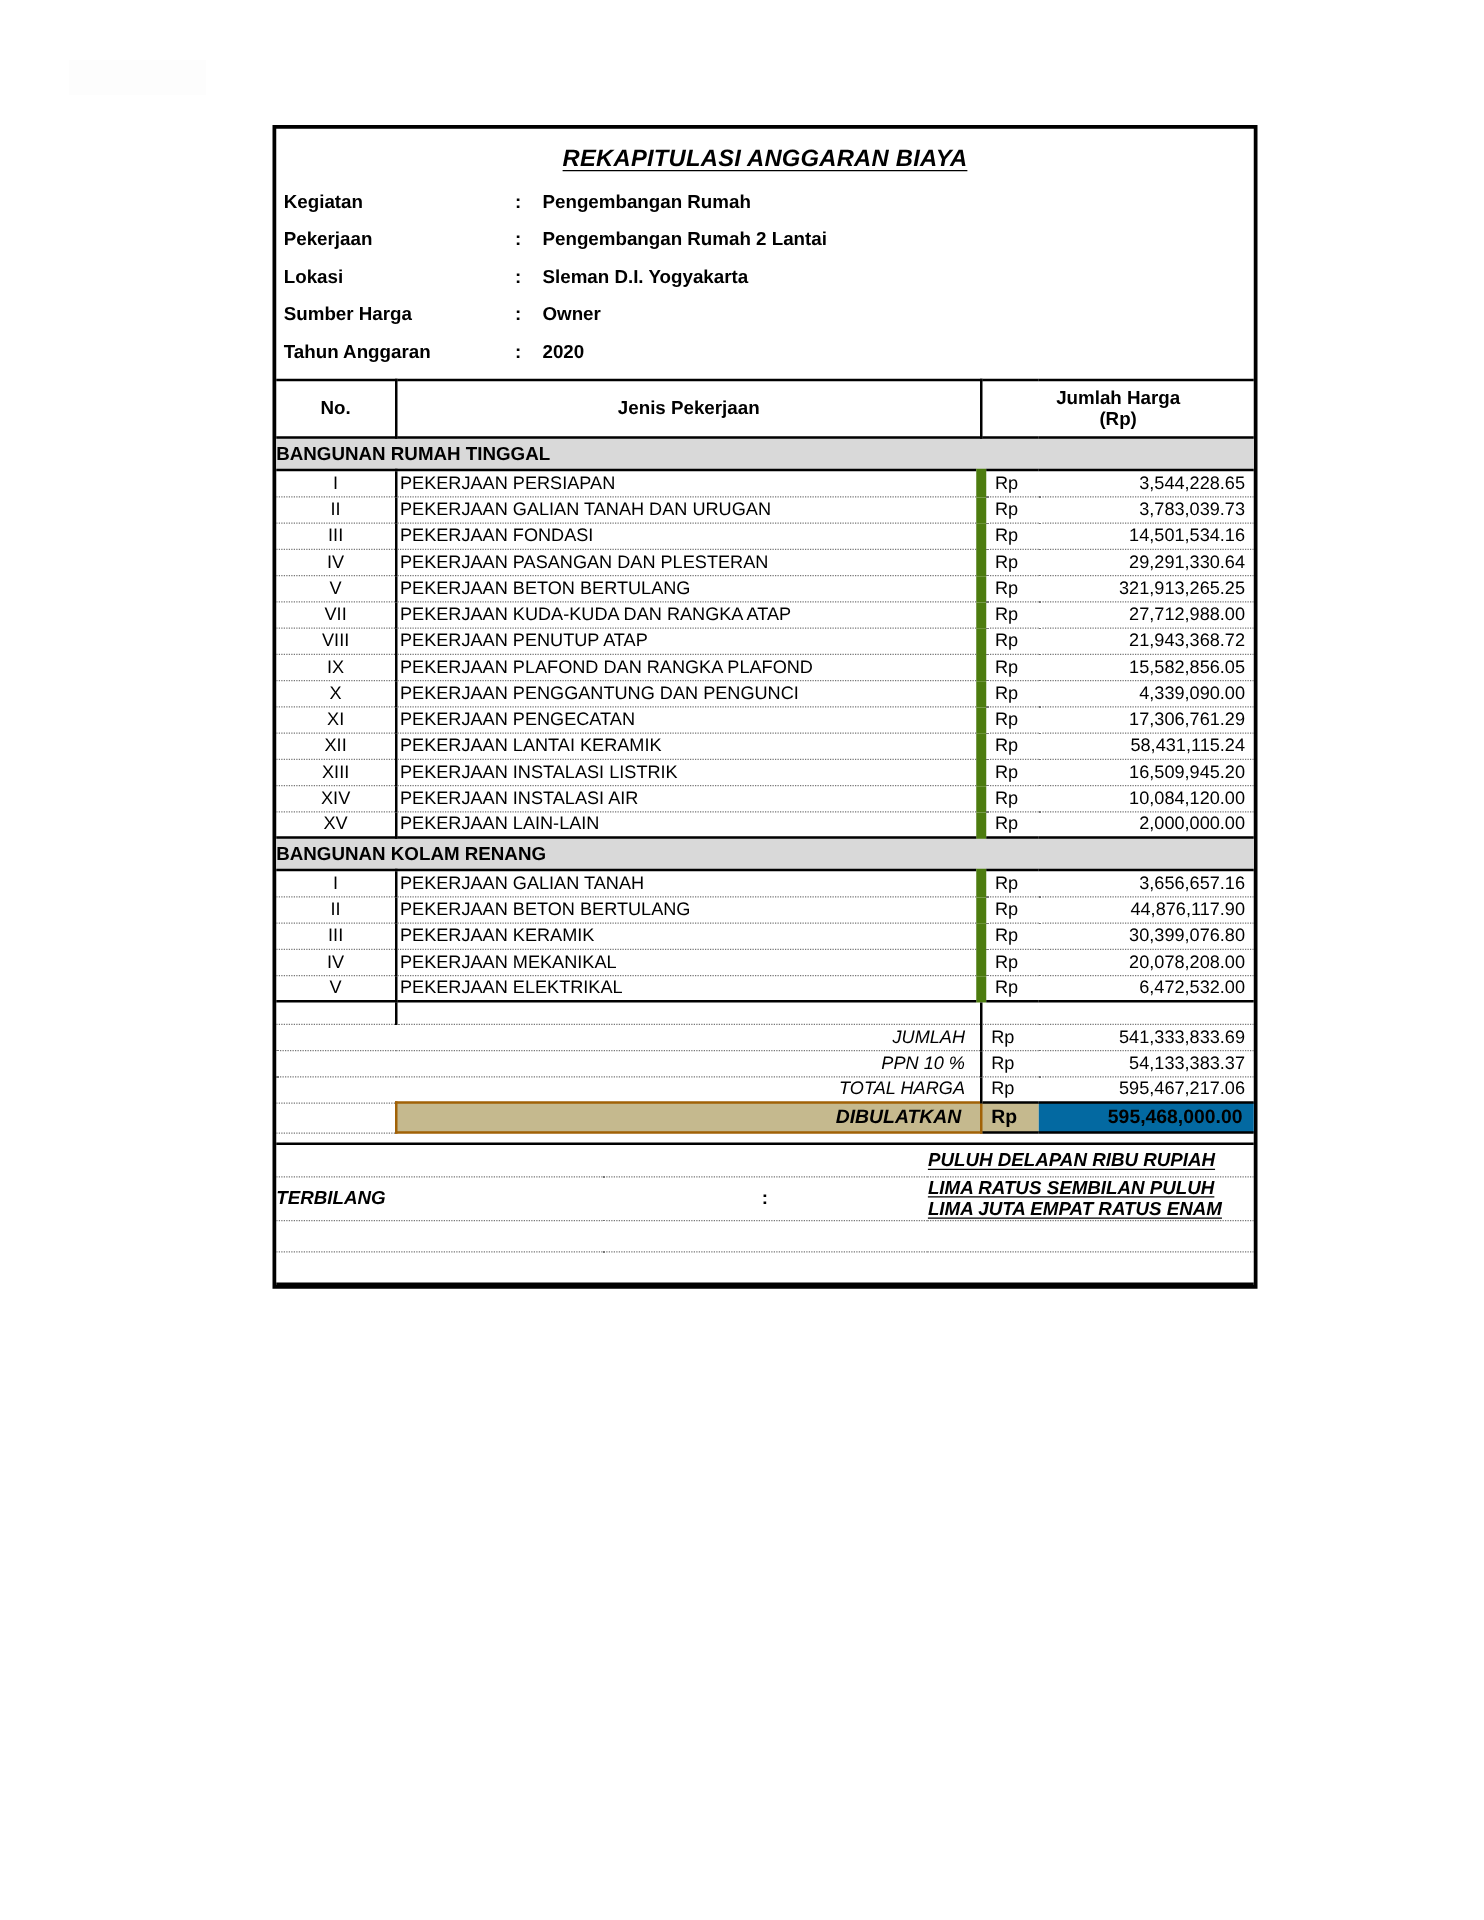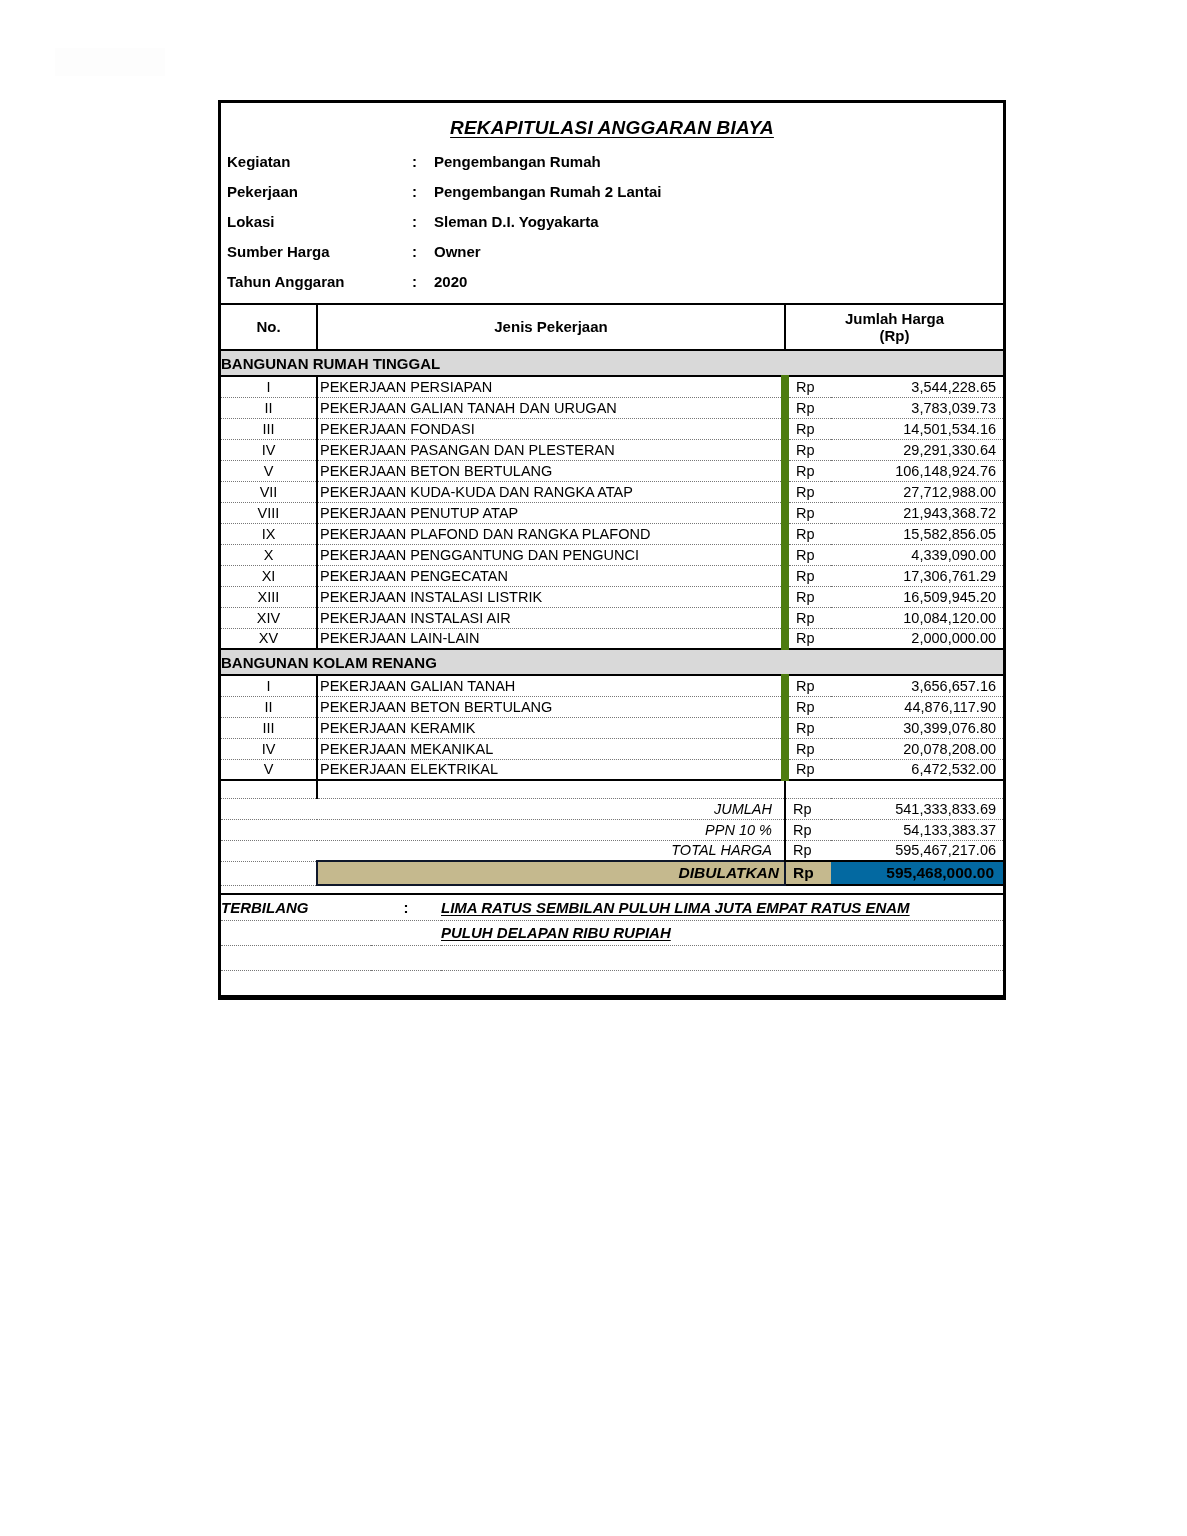--- a/index.html
+++ b/index.html
@@ -157,23 +157,23 @@
     font-weight: bold;
     border-top: 2px solid #000;
     border-bottom: 2px solid #000;
   }
   .round-row td.rnd-pad {
     border: none;
     border-bottom: 1px dotted #777;
   }
   .round-row td.rnd-label {
     background: #c5b98e;
-    border: 2px solid #0f172a;
+    border: 2px solid #a16207;
     text-align: right;
-    padding-right: 5px;
+    padding-right: 15px;
     font-style: italic;
   }
   .round-row td.rnd-rp {
     background: #c5b98e;
     padding-left: 7px;
   }
   .round-row td.rnd-amt {
     background: #0369a1;
     text-align: right;
     padding-right: 9px;
@@ -305,21 +305,21 @@
         <tr class="item-row">
           <td class="no">IV</td>
           <td class="desc">PEKERJAAN PASANGAN DAN PLESTERAN</td>
           <td class="rp">Rp</td>
           <td class="amt">29,291,330.64</td>
         </tr>
         <tr class="item-row">
           <td class="no">V</td>
           <td class="desc">PEKERJAAN BETON BERTULANG</td>
           <td class="rp">Rp</td>
-          <td class="amt">106,148,924.76</td>
+          <td class="amt">321,913,265.25</td>
         </tr>
         <tr class="item-row">
           <td class="no">VII</td>
           <td class="desc">PEKERJAAN KUDA-KUDA DAN RANGKA ATAP</td>
           <td class="rp">Rp</td>
           <td class="amt">27,712,988.00</td>
         </tr>
         <tr class="item-row">
           <td class="no">VIII</td>
           <td class="desc">PEKERJAAN PENUTUP ATAP</td>
@@ -336,20 +336,26 @@
           <td class="no">X</td>
           <td class="desc">PEKERJAAN PENGGANTUNG DAN PENGUNCI</td>
           <td class="rp">Rp</td>
           <td class="amt">4,339,090.00</td>
         </tr>
         <tr class="item-row">
           <td class="no">XI</td>
           <td class="desc">PEKERJAAN PENGECATAN</td>
           <td class="rp">Rp</td>
           <td class="amt">17,306,761.29</td>
+        </tr>
+        <tr class="item-row">
+          <td class="no">XII</td>
+          <td class="desc">PEKERJAAN LANTAI KERAMIK</td>
+          <td class="rp">Rp</td>
+          <td class="amt">58,431,115.24</td>
         </tr>
         <tr class="item-row">
           <td class="no">XIII</td>
           <td class="desc">PEKERJAAN INSTALASI LISTRIK</td>
           <td class="rp">Rp</td>
           <td class="amt">16,509,945.20</td>
         </tr>
         <tr class="item-row">
           <td class="no">XIV</td>
           <td class="desc">PEKERJAAN INSTALASI AIR</td>
@@ -425,29 +431,29 @@
           <td class="rnd-rp">Rp</td>
           <td class="rnd-amt">595,468,000.00</td>
         </tr>
       </tbody>
   </table>
 
   <div class="terbilang-box">
     <table class="terb">
       <tbody>
           <tr>
+        <td></td>
+        <td></td>
+        <td class="tb-text">PULUH DELAPAN RIBU RUPIAH</td>
+      </tr>
+      <tr>
         <td class="tb-label">TERBILANG</td>
         <td class="tb-colon">:</td>
         <td class="tb-text">LIMA RATUS SEMBILAN PULUH LIMA JUTA EMPAT RATUS ENAM</td>
       </tr>
-      <tr>
-        <td></td>
-        <td></td>
-        <td class="tb-text">PULUH DELAPAN RIBU RUPIAH</td>
-      </tr>
       <tr class="tb-empty">
         <td></td>
         <td></td>
         <td></td>
       </tr>
       <tr class="tb-last">
         <td></td>
         <td></td>
         <td></td>
       </tr>

